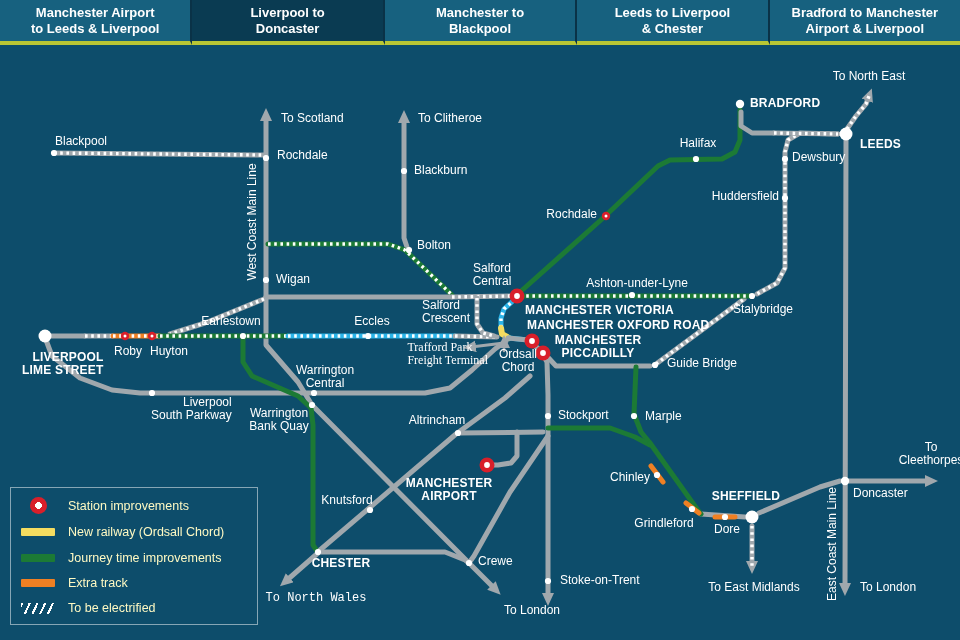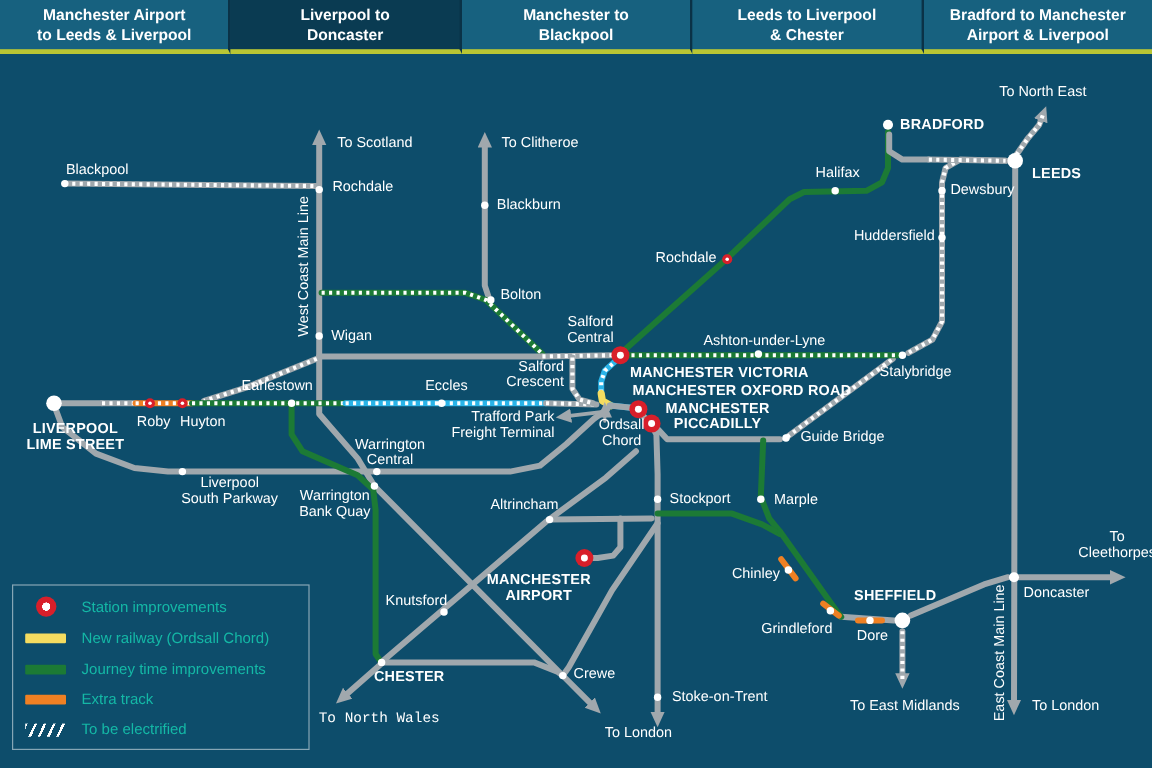--- a/index.html
+++ b/index.html
@@ -23,32 +23,32 @@
   .tab:last-child{border-right:none;}
   .tab.active{background:#0a3b52;}
   
   #map{position:absolute;top:0;left:0;width:960px;height:640px;}
   #rail-svg{position:absolute;top:0;left:0;}
   #labels{position:absolute;top:0;left:0;width:960px;height:640px;pointer-events:none;z-index:3;}
   .maplabel{
     position:absolute;color:#fff;font-size:12px;line-height:1.1;
     white-space:pre-line;transform:translate(-50%,-50%);text-align:center;
   }
-  .maplabel.left{transform:translate(0,-50%);text-align:center;}
-  .maplabel.right{transform:translate(-100%,-50%);text-align:right;}
+  .maplabel.left{transform:translate(0,-50%);text-align:right;}
+  .maplabel.right{transform:translate(-100%,-50%);text-align:left;}
   .maplabel.bold{font-weight:bold;letter-spacing:.2px;}
   .maplabel.vertical{transform:translate(-50%,-50%) rotate(-90deg);white-space:nowrap;}
   
   .legend{
     position:absolute;left:10px;top:487px;width:248px;height:138px;
     border:1px solid rgba(255,255,255,.5);box-sizing:border-box;
     padding:9px 10px;display:flex;flex-direction:column;justify-content:space-between;
     z-index:4;
   }
-  .legend-row{display:flex;align-items:center;gap:13px;color:#14b8a6;font-size:12.5px;}
+  .legend-row{display:flex;align-items:center;gap:13px;color:#fef9c3;font-size:12.5px;}
   .licon{width:34px;display:flex;justify-content:center;align-items:center;flex:0 0 34px;}
   .licon .bar{width:34px;height:8px;border-radius:1px;}
   .licon .circle{
     width:17px;height:17px;border-radius:50%;
     background:radial-gradient(circle,#fff 0 3.4px,#d81f2a 3.5px);
   }
   .licon .hatch{
     width:34px;height:11px;
     background:repeating-linear-gradient(115deg,#fff 0 2px,transparent 2px 7px);
   }
@@ -287,21 +287,21 @@
       <div class="maplabel" style="left: 128px; top: 352px;">Roby</div>
       <div class="maplabel" style="left: 169px; top: 352px;">Huyton</div>
       <div class="maplabel bold left" style="left: 22px; top: 364px;">LIVERPOOL
 LIME STREET</div>
       <div class="maplabel left" style="left: 151px; top: 409px;">Liverpool
 South Parkway</div>
       <div class="maplabel" style="left: 325px; top: 377px;">Warrington
 Central</div>
       <div class="maplabel" style="left: 279px; top: 420px;">Warrington
 Bank Quay</div>
-      <div class="maplabel right" style="left: 462px; top: 354px;">Trafford Park
+      <div class="maplabel right" style="left: 488px; top: 354px; font-family: Liberation Serif, serif;">Trafford Park
 Freight Terminal</div>
       <div class="maplabel" style="left: 508px; top: 361px; margin-left: 10px;">Ordsall
 Chord</div>
       <div class="maplabel" style="left: 437px; top: 421px;">Altrincham</div>
       <div class="maplabel bold" style="left: 449px; top: 490px;">MANCHESTER
 AIRPORT</div>
       <div class="maplabel" style="left: 347px; top: 501px;">Knutsford</div>
       <div class="maplabel bold" style="left: 341px; top: 564px;">CHESTER</div>
       <div class="maplabel" style="left: 316px; top: 599px; font-family: Liberation Mono, monospace;">To North Wales</div>
       <div class="maplabel left" style="left: 478px; top: 562px;">Crewe</div>

